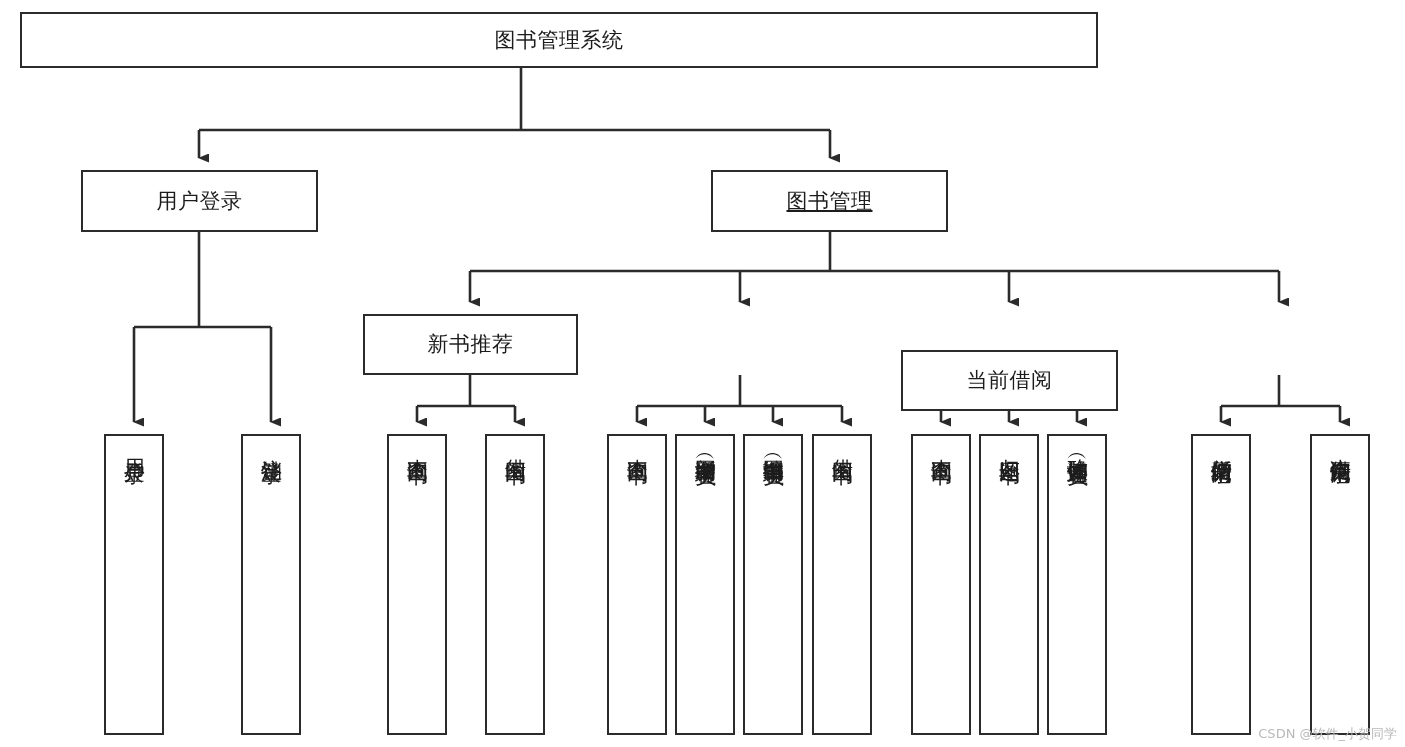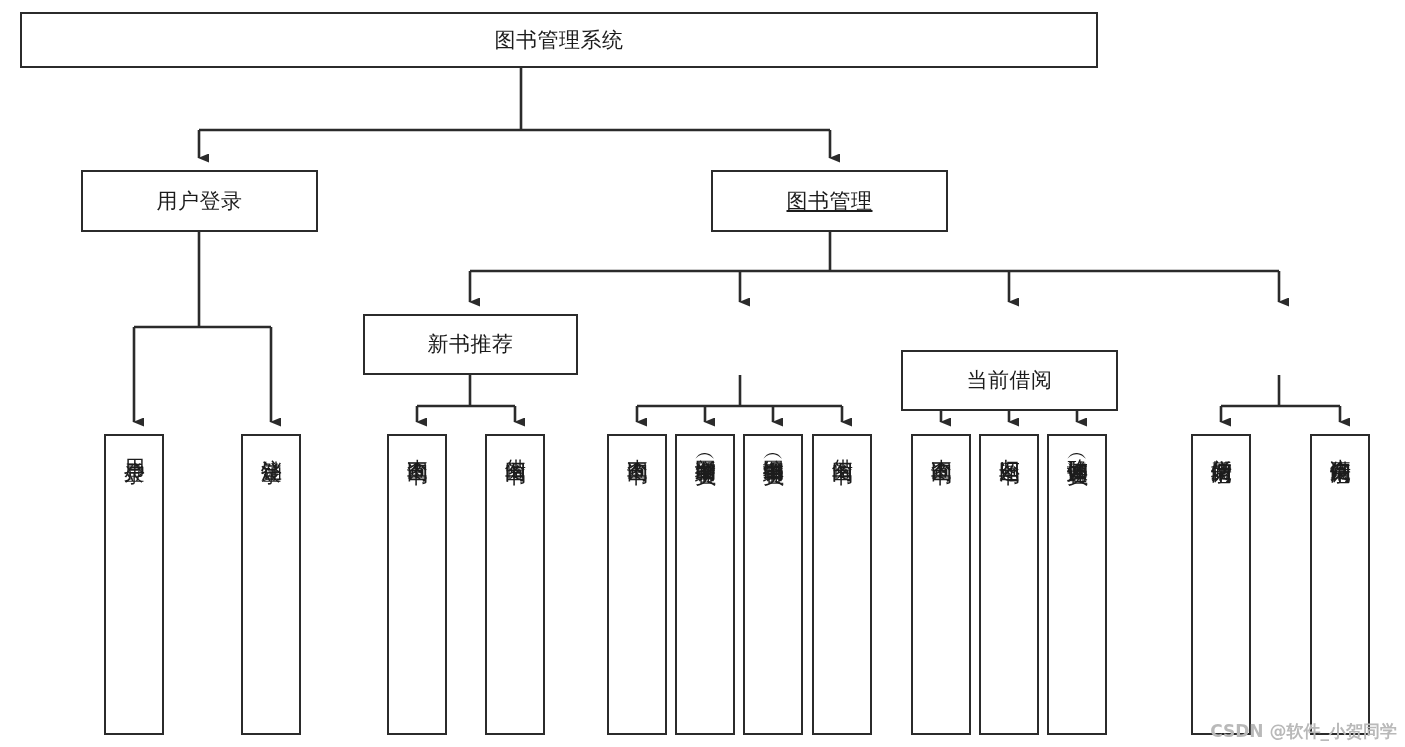--- a/index.html
+++ b/index.html
@@ -65,25 +65,24 @@
     white-space: nowrap;
   }
   
   .node.vert.tall .label {
     letter-spacing: 1px;
   }
   .watermark {
     position: absolute;
     right: 8px;
     bottom: 4px;
-    font-size: 17px;
+    font-size: 13px;
     color: #b9b9b9;
     white-space: nowrap;
     font-family: "DejaVu Sans", "Liberation Sans", sans-serif;
-    font-weight: bold;
   }
 </style>
 </head>
 <body>
 
 <div id="canvas">
 
   <svg id="connectors" viewBox="0 0 1405 747" width="1405" height="747">
     <defs>
       <marker id="arrowhead" markerWidth="9" markerHeight="11" refX="4.5" refY="10" orient="auto" markerUnits="userSpaceOnUse">

